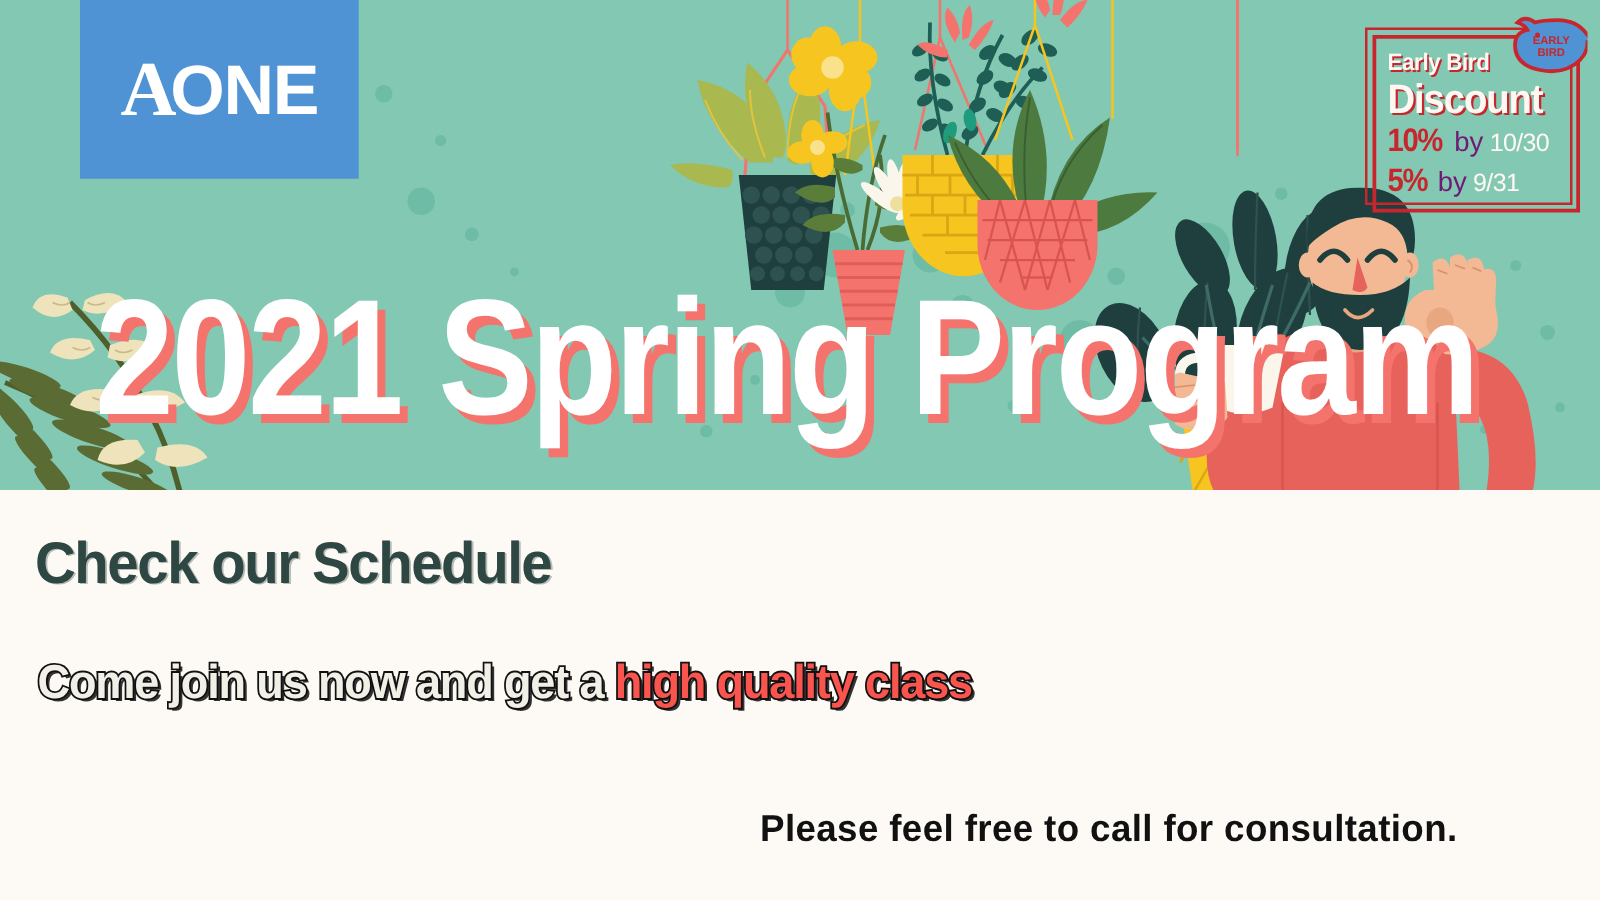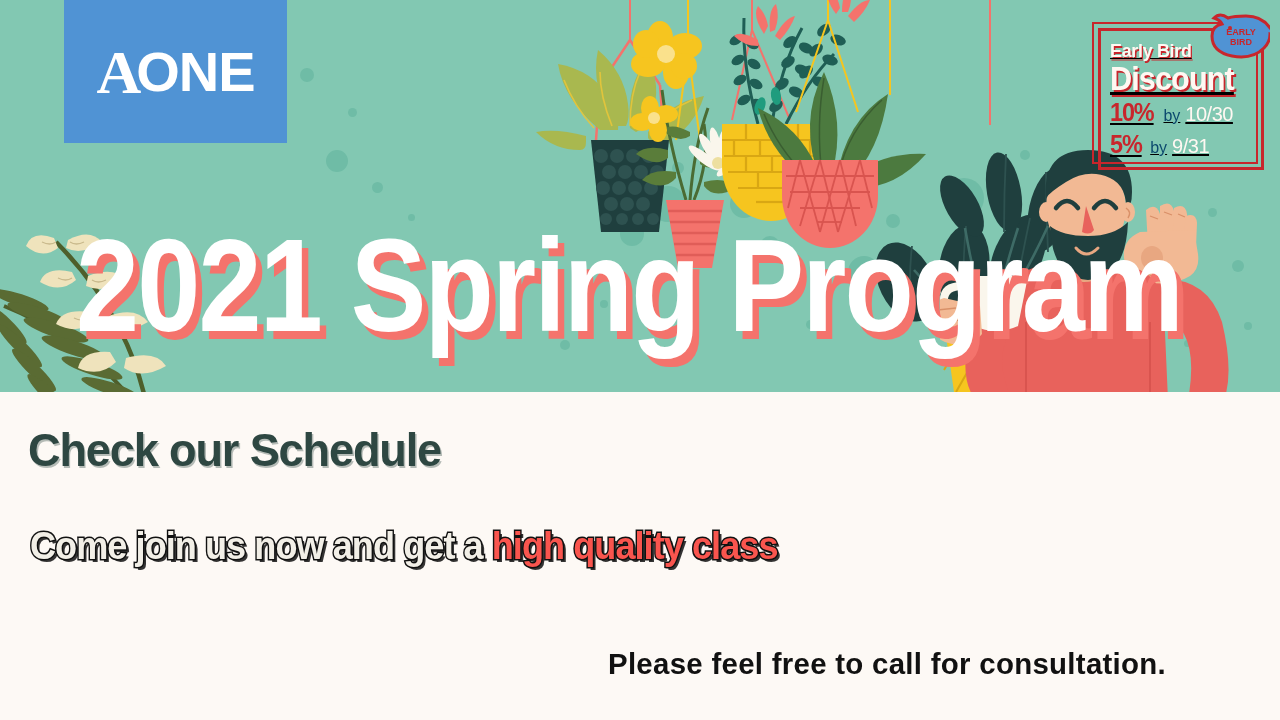--- a/index.html
+++ b/index.html
@@ -46,40 +46,39 @@
     position:absolute; left:0; top:0; right:6px; bottom:6px;
     border:2px solid #C8262C;
   }
   .eb-frame-inner {
     position:absolute; left:6px; top:6px; right:0; bottom:0;
     border:3px solid #C8262C;
   }
   .eb-content {
     position:absolute; left:6px; top:6px; right:0; bottom:0;
     padding:12px 10px 8px 12px;
-    text-decoration:underline;
   }
   .eb-l1 {
     font-family:"Liberation Sans", sans-serif; font-weight:bold;
     font-size:19px; color:#FFF8F2; letter-spacing:-.3px;
     text-shadow:1.5px 1.5px 0 #C8262C;
     transform:scaleX(.94); transform-origin:left;
   }
   .eb-l2 {
     font-family:"Liberation Sans", sans-serif; font-weight:bold;
     font-size:33px; color:#FFF8F2; letter-spacing:-1px; line-height:34px;
     text-shadow:2px 2px 0 #C8262C;
     transform:scaleX(.93); transform-origin:left;
   }
   .eb-row { display:flex; align-items:baseline; gap:5px; margin-top:1px; }
   .eb-pct {
     font-weight:bold; font-size:26px; color:#C8262C; letter-spacing:-1.2px;
     transform:scaleX(.9); transform-origin:left;
   }
-  .eb-by { font-size:16px; color:#0c4a6e; font-weight:400;text-align:right; }
+  .eb-by { font-size:22px; color:#701a75; font-weight:400;text-align:right; }
   .eb-date { font-size:20px; color:#FFF8F2; font-weight:400; letter-spacing:-.5px; }
 
   .bird-badge { position:absolute; right:-6px; top:-12px; width:62px; height:50px; }
 
   
   .headline {
     position:absolute; left:76px; top:222px; z-index:10;
     font-family:"Liberation Sans", sans-serif;
     font-weight:bold; font-size:122px; line-height:118px;
     color:#FFFFFF; letter-spacing:-2px;

